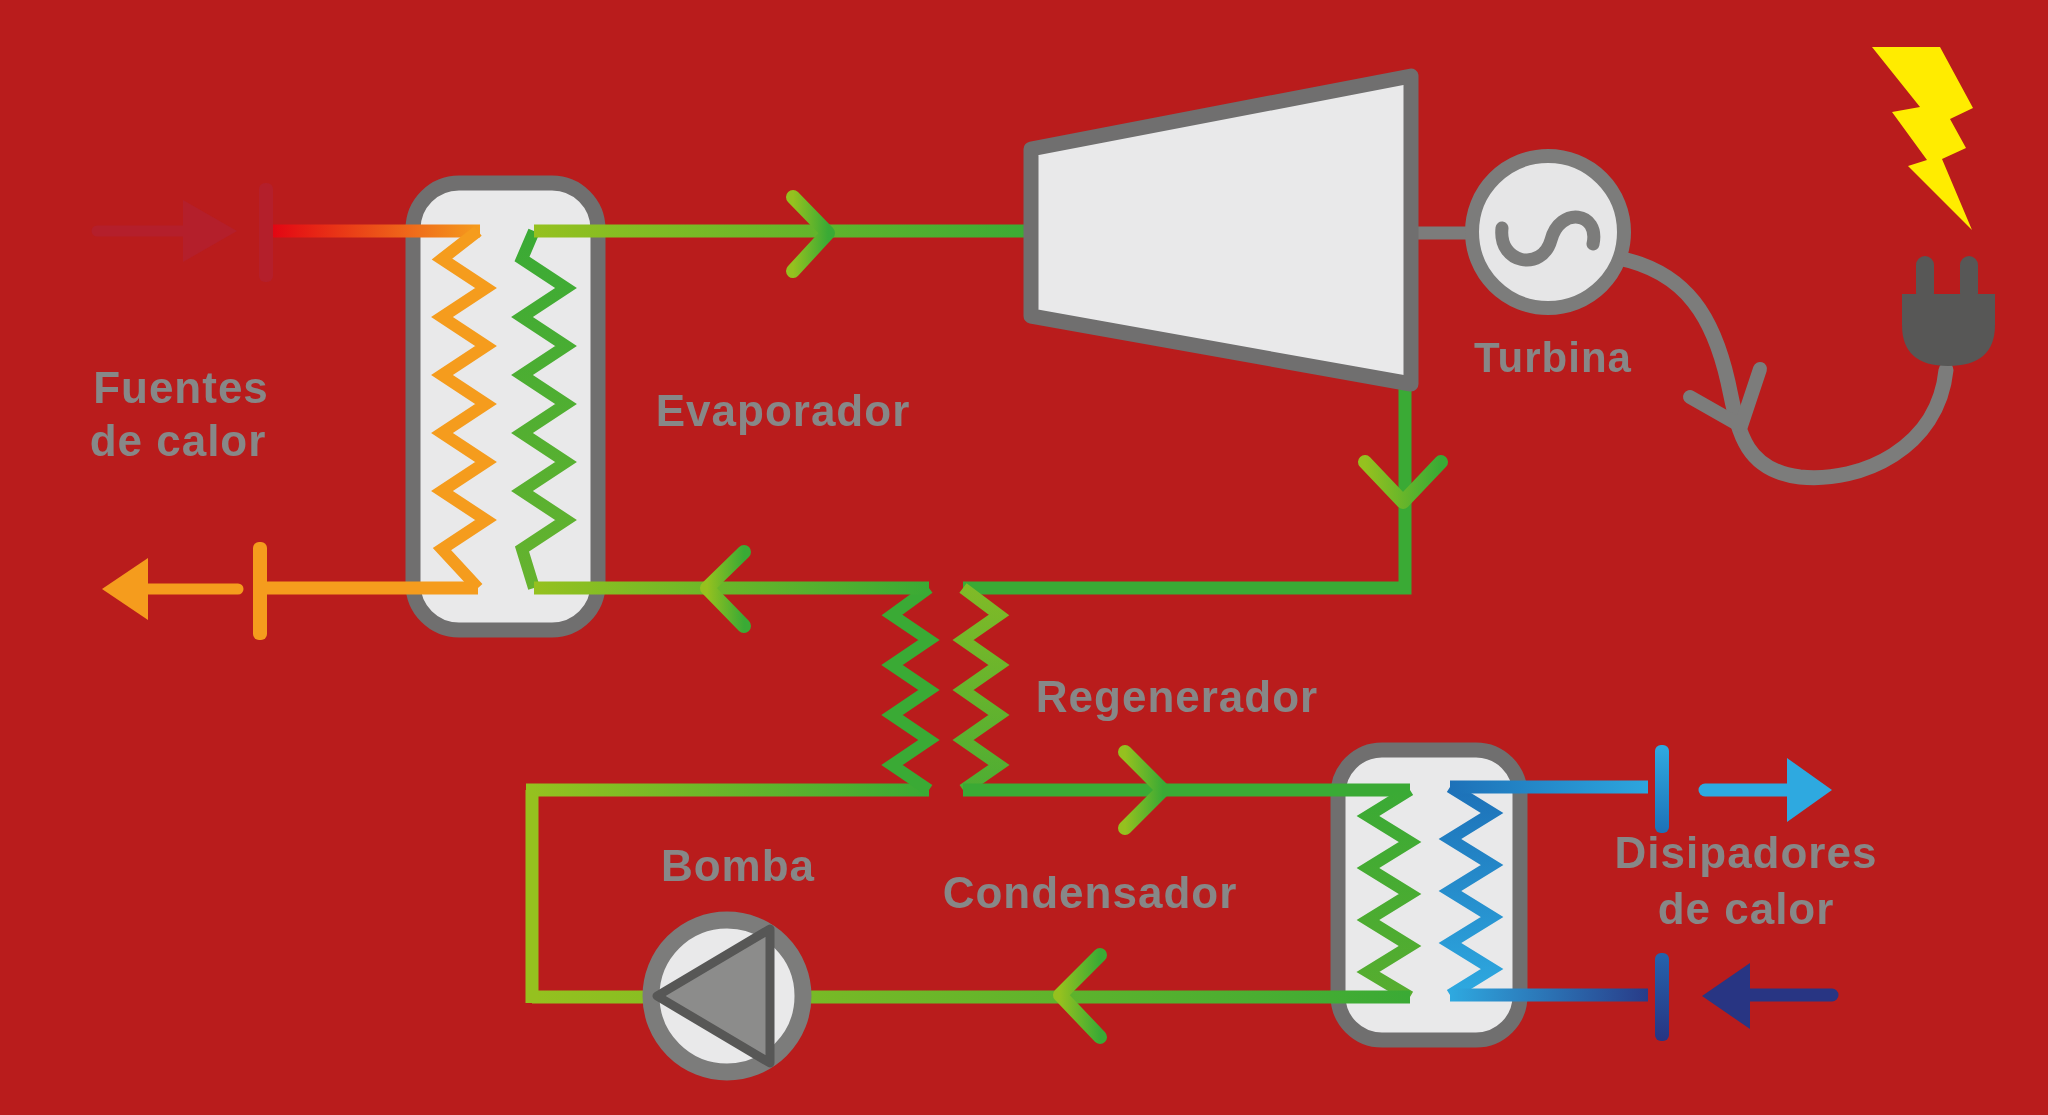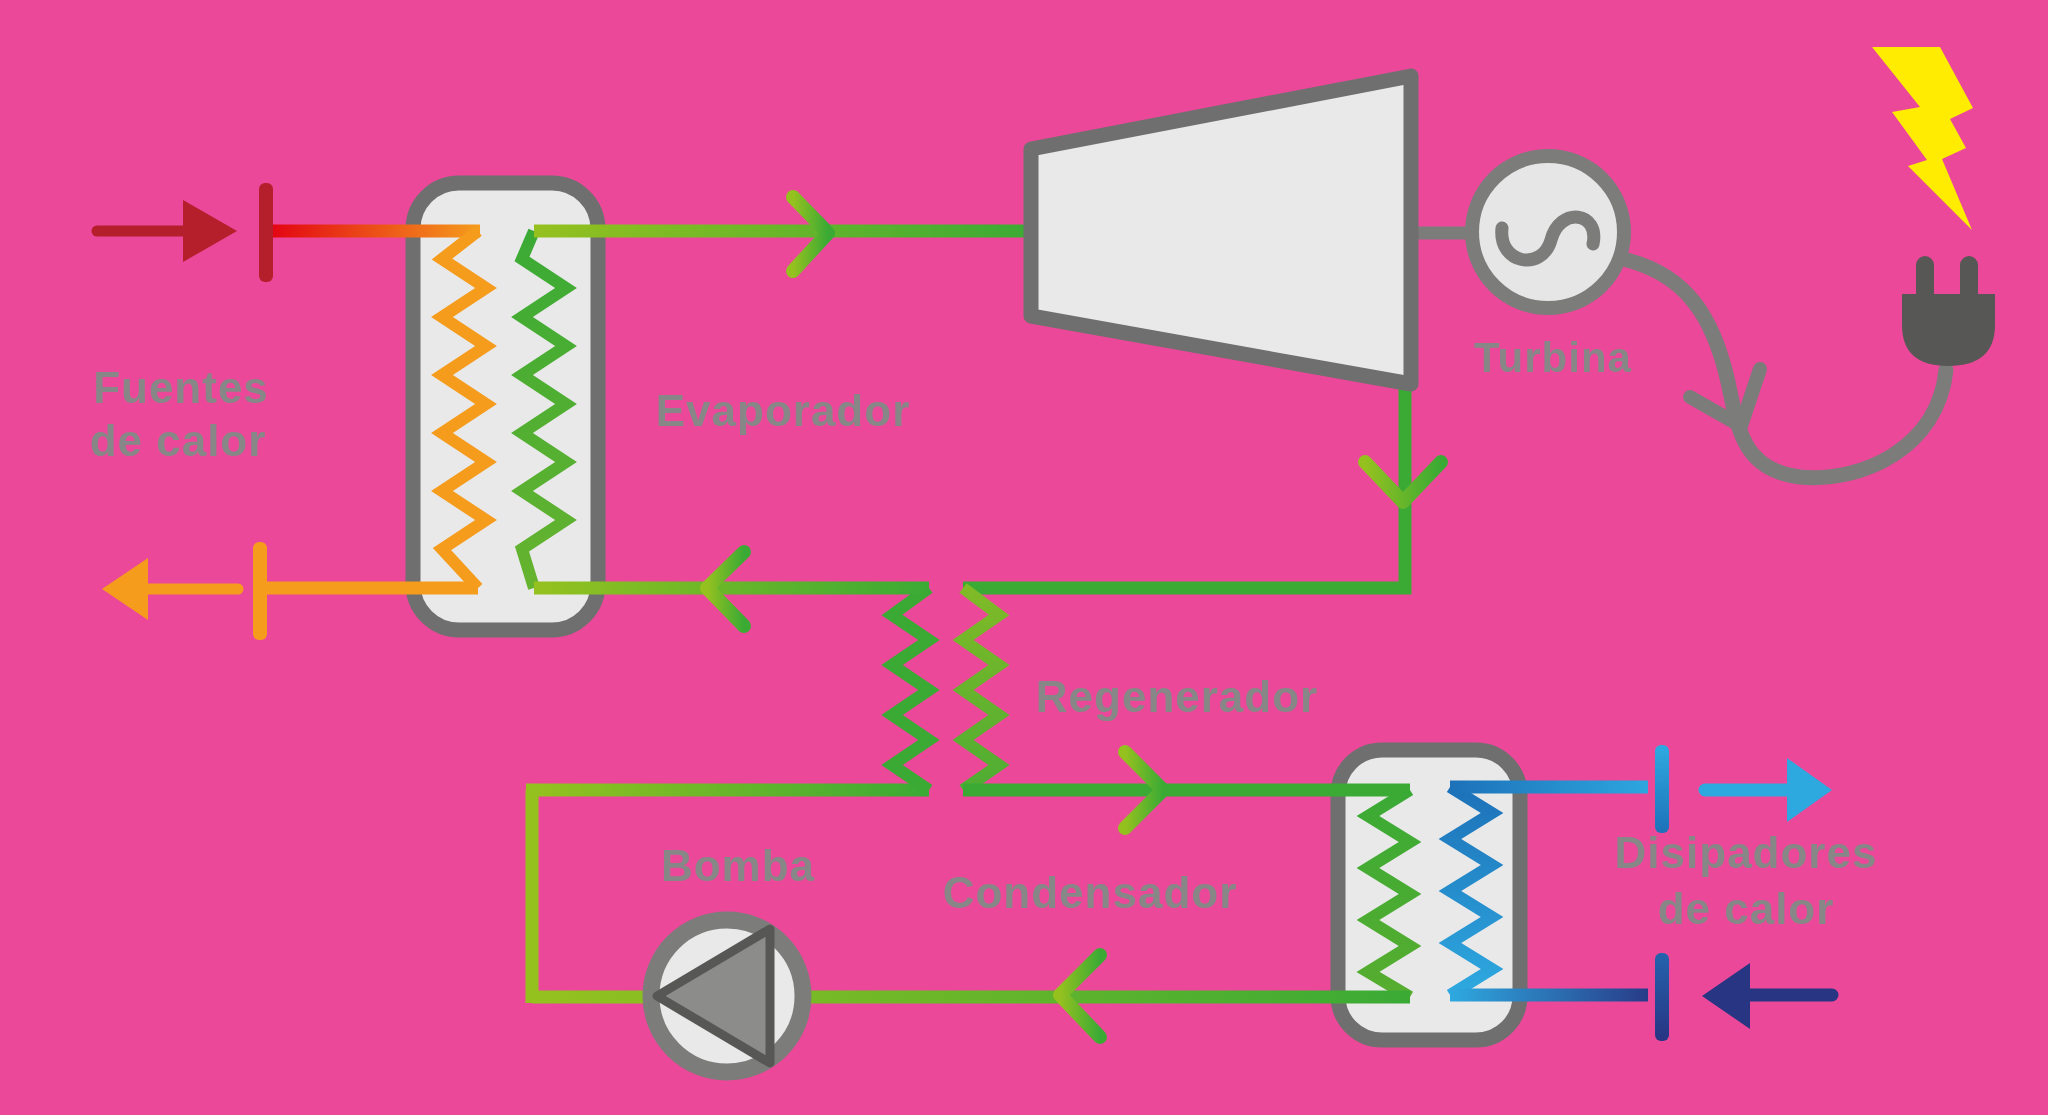--- a/index.html
+++ b/index.html
@@ -1,16 +1,16 @@
 <!DOCTYPE html>
 <html><head>
 <meta charset="utf-8">
 <style>
   html,body{margin:0;padding:0;background:#000;}
-  .stage{position:relative;width:2048px;height:1115px;background:#ec4899;overflow:hidden;}
+  .stage{position:relative;width:2048px;height:1115px;background:#b91c1c;overflow:hidden;}
   svg{display:block;width:100%;height:100%;}
   text{font-family:"Liberation Sans", sans-serif;font-weight:bold;fill:#878787;letter-spacing:1px;}
   .lbl{font-size:44px;}
   .lbl-sm{font-size:42px;}
 </style>
 </head>
 <body>
 
 <div class="stage">
 <svg viewBox="0 0 2048 1115" xmlns="http://www.w3.org/2000/svg">

